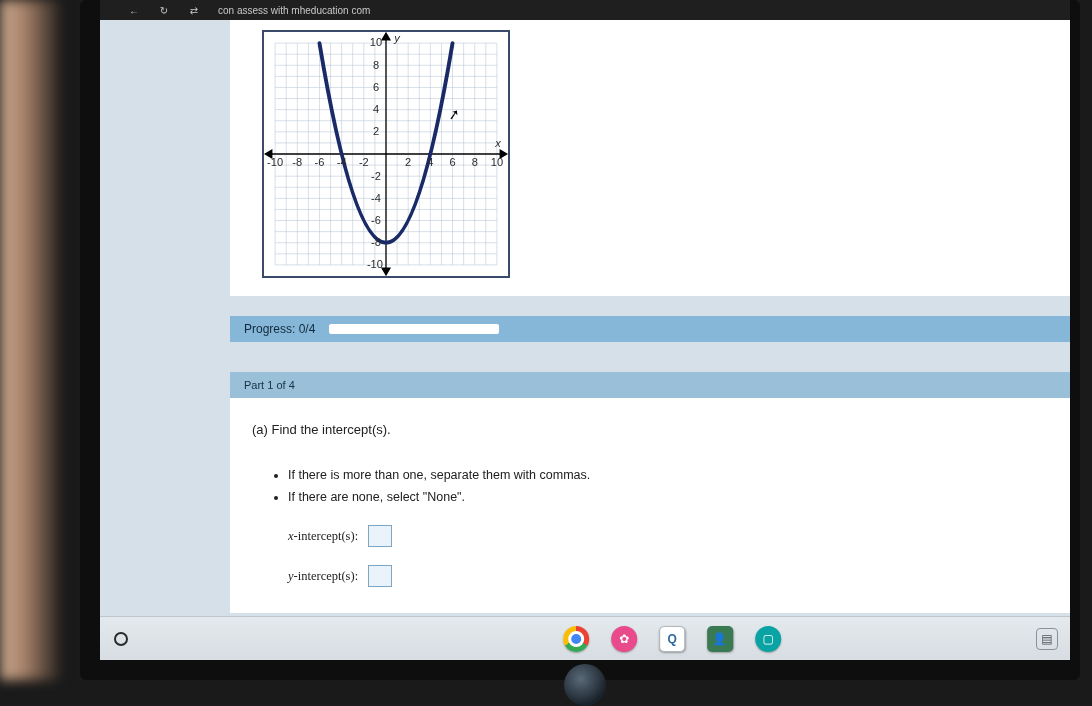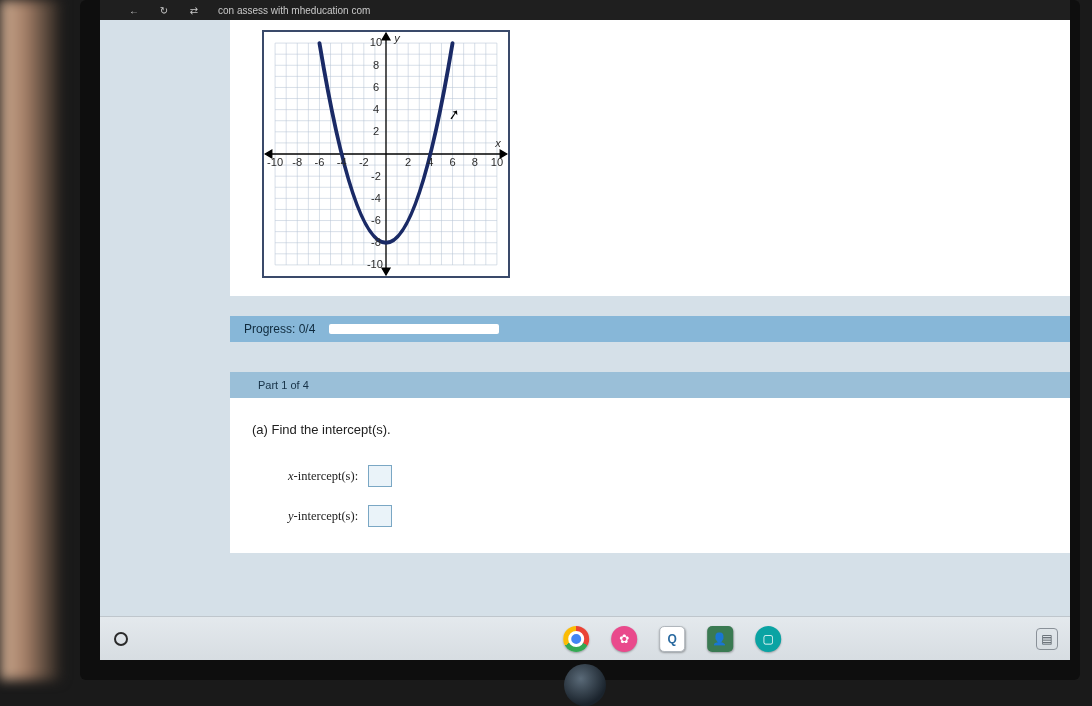--- a/index.html
+++ b/index.html
@@ -89,21 +89,21 @@
   }
   .progress-fill {
     position:absolute; left:0; top:0; bottom:0;
     width: 0%;
     background: #2a6aa0;
   }
   .part-header {
     background: #9abfd8;
     height: 26px;
     display:flex; align-items:center;
-    padding-left: 28px;
+    padding-left: 14px;
     font-size: 11px;
     color: #163247;
     margin-top: 30px;
   }
   .question-card {
     background: #fff;
     padding: 22px 22px 26px 22px;
     font-size: 13px;
     color: #212121;
     line-height: 1.6;
@@ -273,20 +273,24 @@
           <div class="progress-fill"></div>
         </div>
       </div>
 
       <div class="part-header">
         <span>Part 1 of 4</span>
       </div>
 
       <div class="question-card">
         <div class="qa">(a) Find the intercept(s).</div>
+        <ul>
+          <li>If there is more than one, separate them with commas.</li>
+          <li>If there are none, select "None".</li>
+        </ul>
         <div class="intercept-row">
           <span><span class="math-var">x</span><span>-intercept(s):</span></span>
           <div class="answer-box"></div>
         </div>
         <div class="intercept-row">
           <span><span class="math-var">y</span><span>-intercept(s):</span></span>
           <div class="answer-box"></div>
         </div>
       </div>
 

